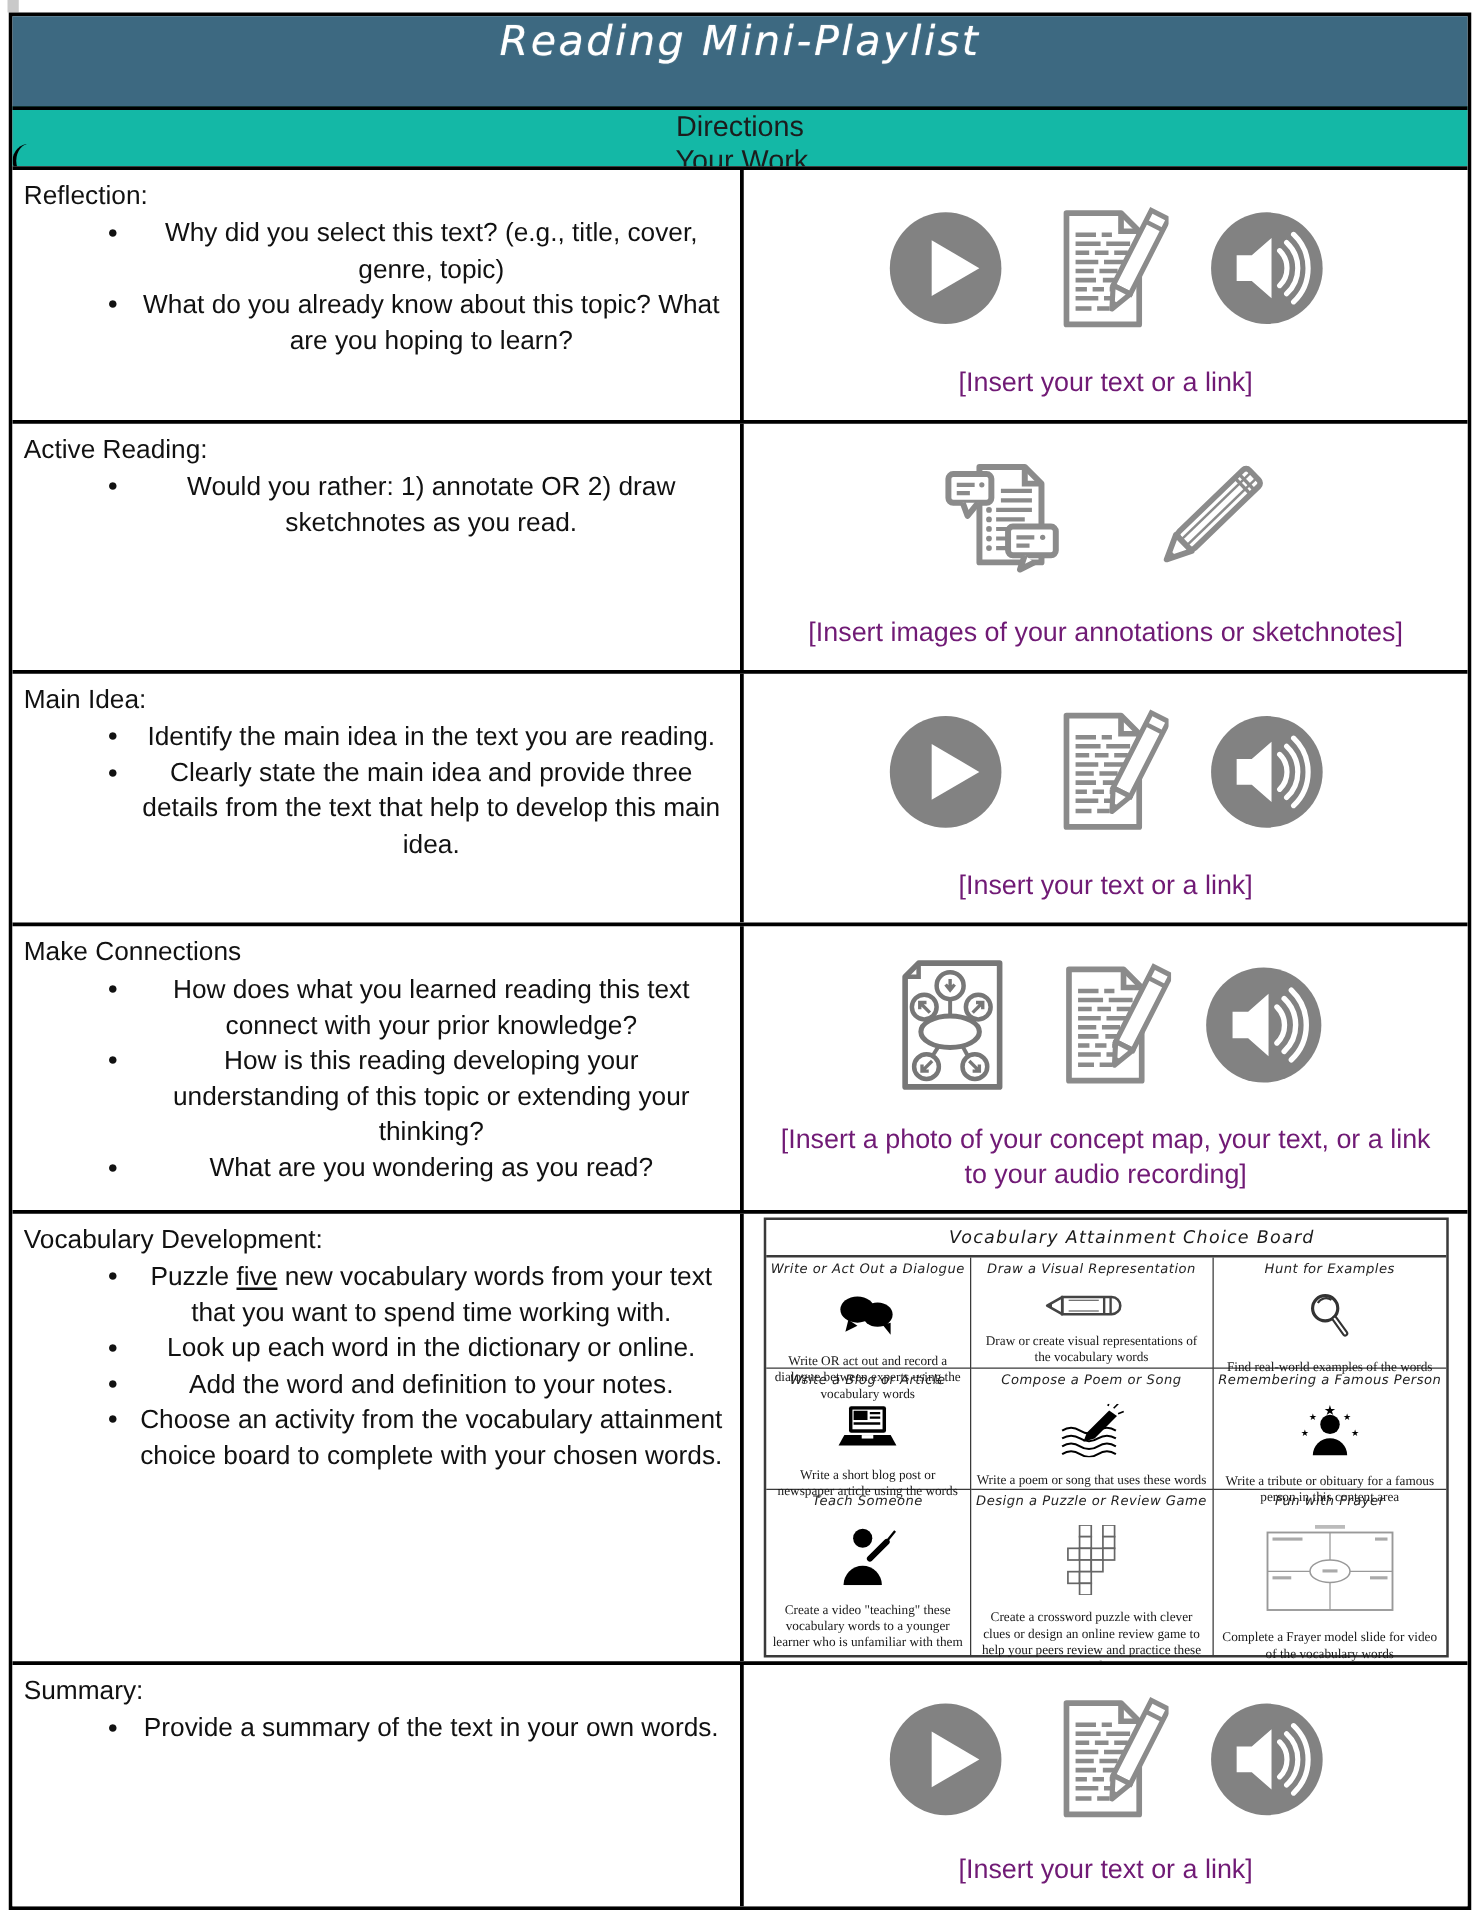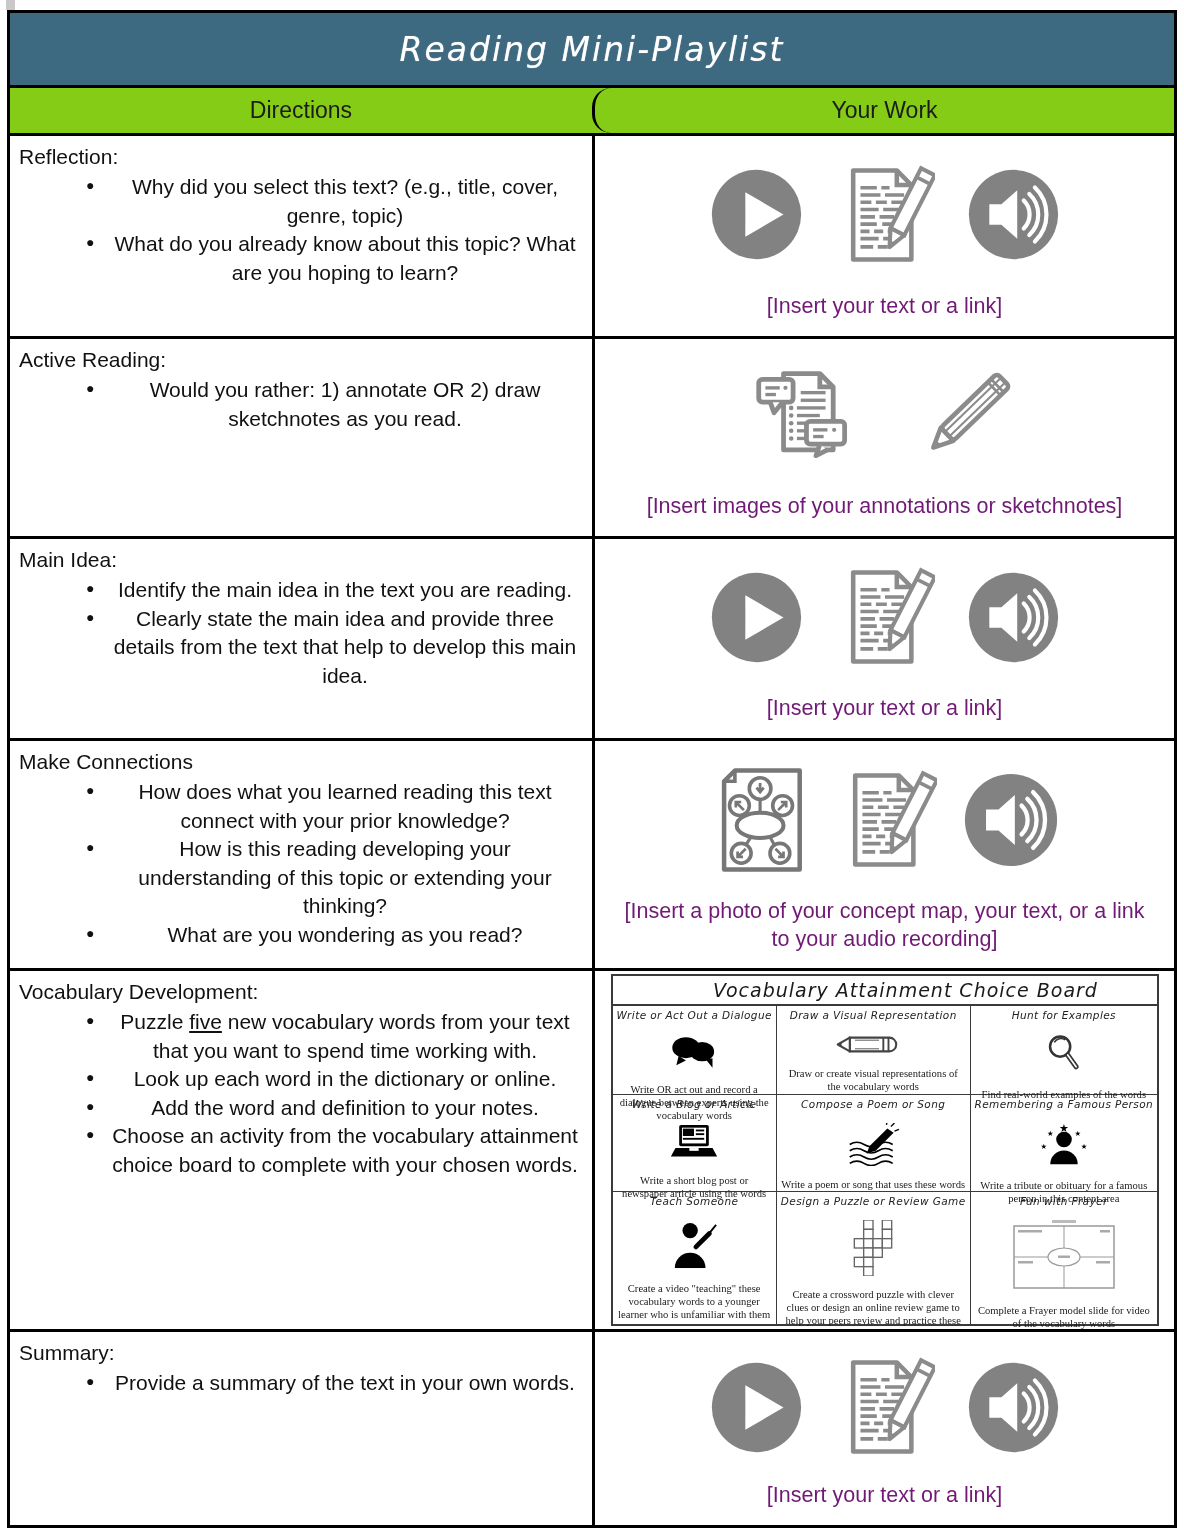--- a/index.html
+++ b/index.html
@@ -4,44 +4,44 @@
 <style>
   * { margin:0; padding:0; box-sizing:border-box; }
   html,body { width:1184px; height:1536px; background:#ffffff; font-family:"Liberation Sans", sans-serif; color:#141414; }
   .artifact { position:absolute; left:6px; top:0; width:9px; height:10px; background:#c9c9c9; }
   .sheet {
     position:absolute; left:7px; top:10px; width:1170px; height:1518px;
     border:3px solid #000; display:grid;
     grid-template-rows: 72px 48px 203px 200px 202px 230px 361px 1fr;
     background:#fff;
   }
-  .titlebar { background:#3d6981; display:flex; align-items:center; justify-content:center; }
+  .titlebar { background:#3d6981; display:flex; justify-content:center; }
   .titlebar .t {
     color:#fff; font-size:33px; letter-spacing:2px; font-family:"DejaVu Sans", sans-serif;
     font-style:italic; text-shadow:0 0 1px rgba(255,255,255,.6);
   }
-  .colheads { background:#84cc16; border-top:3px solid #000; display:grid; grid-template-columns:1fr 1fr; }
+  .colheads { background:#14b8a6; border-top:3px solid #000; display:grid; grid-template-columns:1fr; }
   .colheads .ch { display:flex; align-items:center; justify-content:center; font-size:23px; color:#1c1c1c; }
   .colheads .ch + .ch { border-left:3px solid #000;border-radius:19px; }
   .row { border-top:3px solid #000; display:grid; grid-template-columns:1fr 1fr; background:#fff; }
   .dir { padding:9px 14px 20px 9px; }
   .dir h3 { font-size:21px; font-weight:400; color:#111; }
   .dir ul { list-style:none; margin:4px 0 0 67px; }
   .dir li { position:relative; padding-left:26px; font-size:21px; line-height:1.36; color:#111;text-align:center; }
   .dir li::before { content:"●"; position:absolute; left:0; top:3px; font-size:14px; }
   .uline { text-decoration:underline; }
   .work { border-left:3px solid #000; display:flex; flex-direction:column; align-items:center; }
   .icons { flex:1; display:flex; align-items:center; justify-content:center; gap:32px; }
   .caption { font-size:21.5px; color:#701a75; text-align:center; line-height:1.3; padding:0 16px 15px; max-width:560px; }
   svg.ic { display:block; }
   
   .boardwrap { border-left:3px solid #000; display:flex; align-items:center; justify-content:center; }
   .board { width:548px; border:2px solid #3a3a3a; background:#fff; }
   .board-title { height:30px; border-bottom:2px solid #3a3a3a; display:flex; align-items:center; justify-content:center;
-    font-family:"DejaVu Sans", sans-serif; font-style:italic; font-size:19px; color:#1a1a1a; letter-spacing:1px;padding-left:42px; }
+    font-family:"DejaVu Sans", sans-serif; font-style:italic; font-size:14px; color:#1a1a1a; letter-spacing:1px;padding-left:42px; }
   .board-grid { display:grid; grid-template-columns:1fr 1fr 1fr; grid-template-rows:89px 97px 132px; }
   .bcell { border-right:1.5px solid #3a3a3a; border-bottom:1.5px solid #3a3a3a; padding:3px 4px 2px;
     display:flex; flex-direction:column; align-items:center;gap:13px; }
   .bcell:nth-child(3n) { border-right:none; }
   .bcell:nth-child(n+7) { border-bottom:none; }
   .bcell .bt { font-family:"DejaVu Sans", sans-serif; font-style:italic; font-size:10.5px; color:#222; letter-spacing:.4px; white-space:nowrap; }
   .bcell .bicon { flex:1; display:flex; align-items:center; justify-content:center; }
   .bcell .bd { font-family:"Liberation Serif", serif; font-size:10.6px; line-height:1.22; text-align:center; color:#1a1a1a; }
 </style>
 </head>

